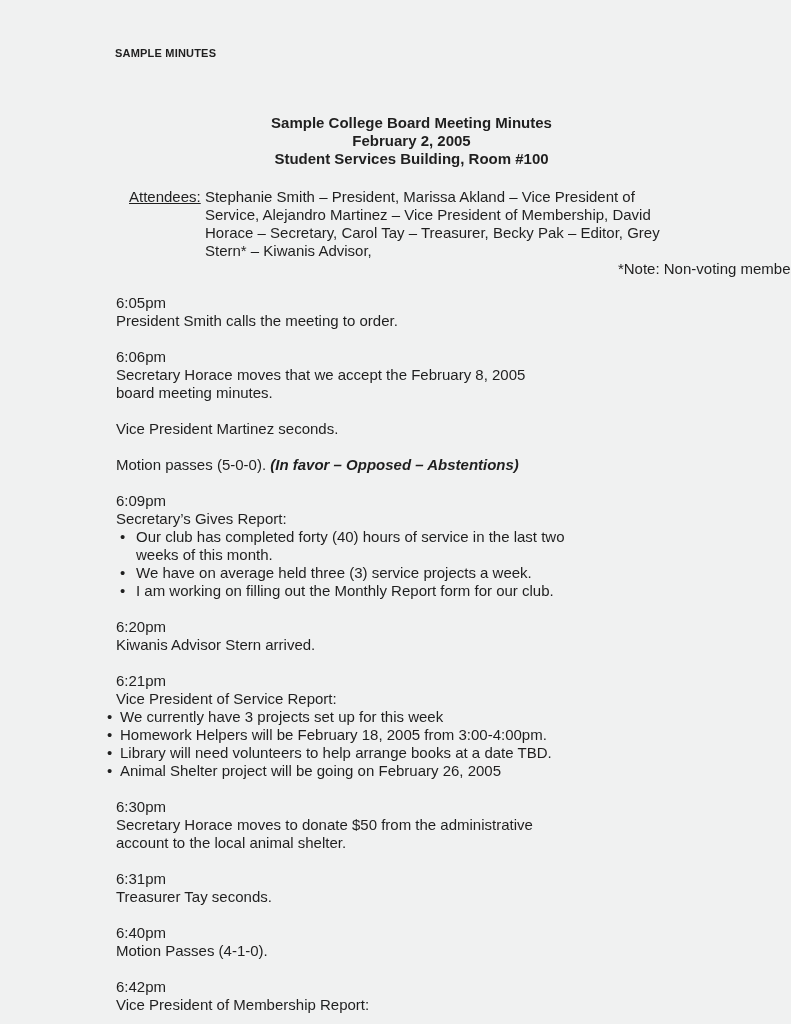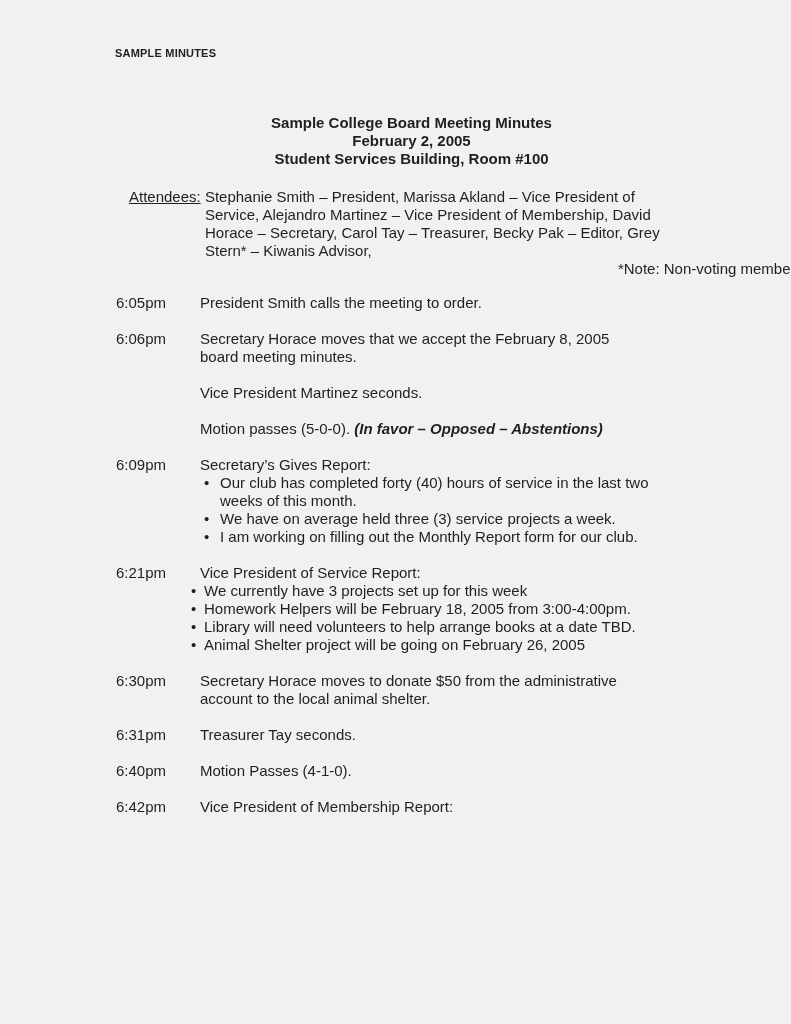--- a/index.html
+++ b/index.html
@@ -51,20 +51,21 @@
   .entries {
     position: absolute;
     left: 116px;
     top: 294px;
     width: 600px;
   }
   .entry {
     display: flex;
     align-items: flex-start;
     margin-top: 18px;
+    flex-direction: column;
   }
   .entry:first-child { margin-top: 0; }
   .time {
     flex: none;
     width: 84px;
   }
   .content { flex: 1; }
   .para { margin-top: 18px; }
   .para:first-child { margin-top: 0; }
   .emph { font-weight: 700; font-style: italic; }
@@ -143,20 +144,28 @@
           <div class="bullet-item">
             <div>We have on average held three (3) service projects a week.</div>
           </div>
           <div class="bullet-item">
             <div>I am working on filling out the Monthly Report form for our club.</div>
           </div>
         </div>
       </div>
     </div>
 
+    <div class="entry">
+      <div class="time">6:20pm</div>
+      <div class="content">
+        <div class="para">
+            <div>Kiwanis Advisor Stern arrived.</div>
+          </div>
+      </div>
+    </div>
 
     <div class="entry">
       <div class="time">6:21pm</div>
       <div class="content">
         <div>Vice President of Service Report:</div>
         <div class="bullets bullets-flush">
           <div class="bullet-item">
             <div>We currently have 3 projects set up for this week</div>
           </div>
           <div class="bullet-item">

